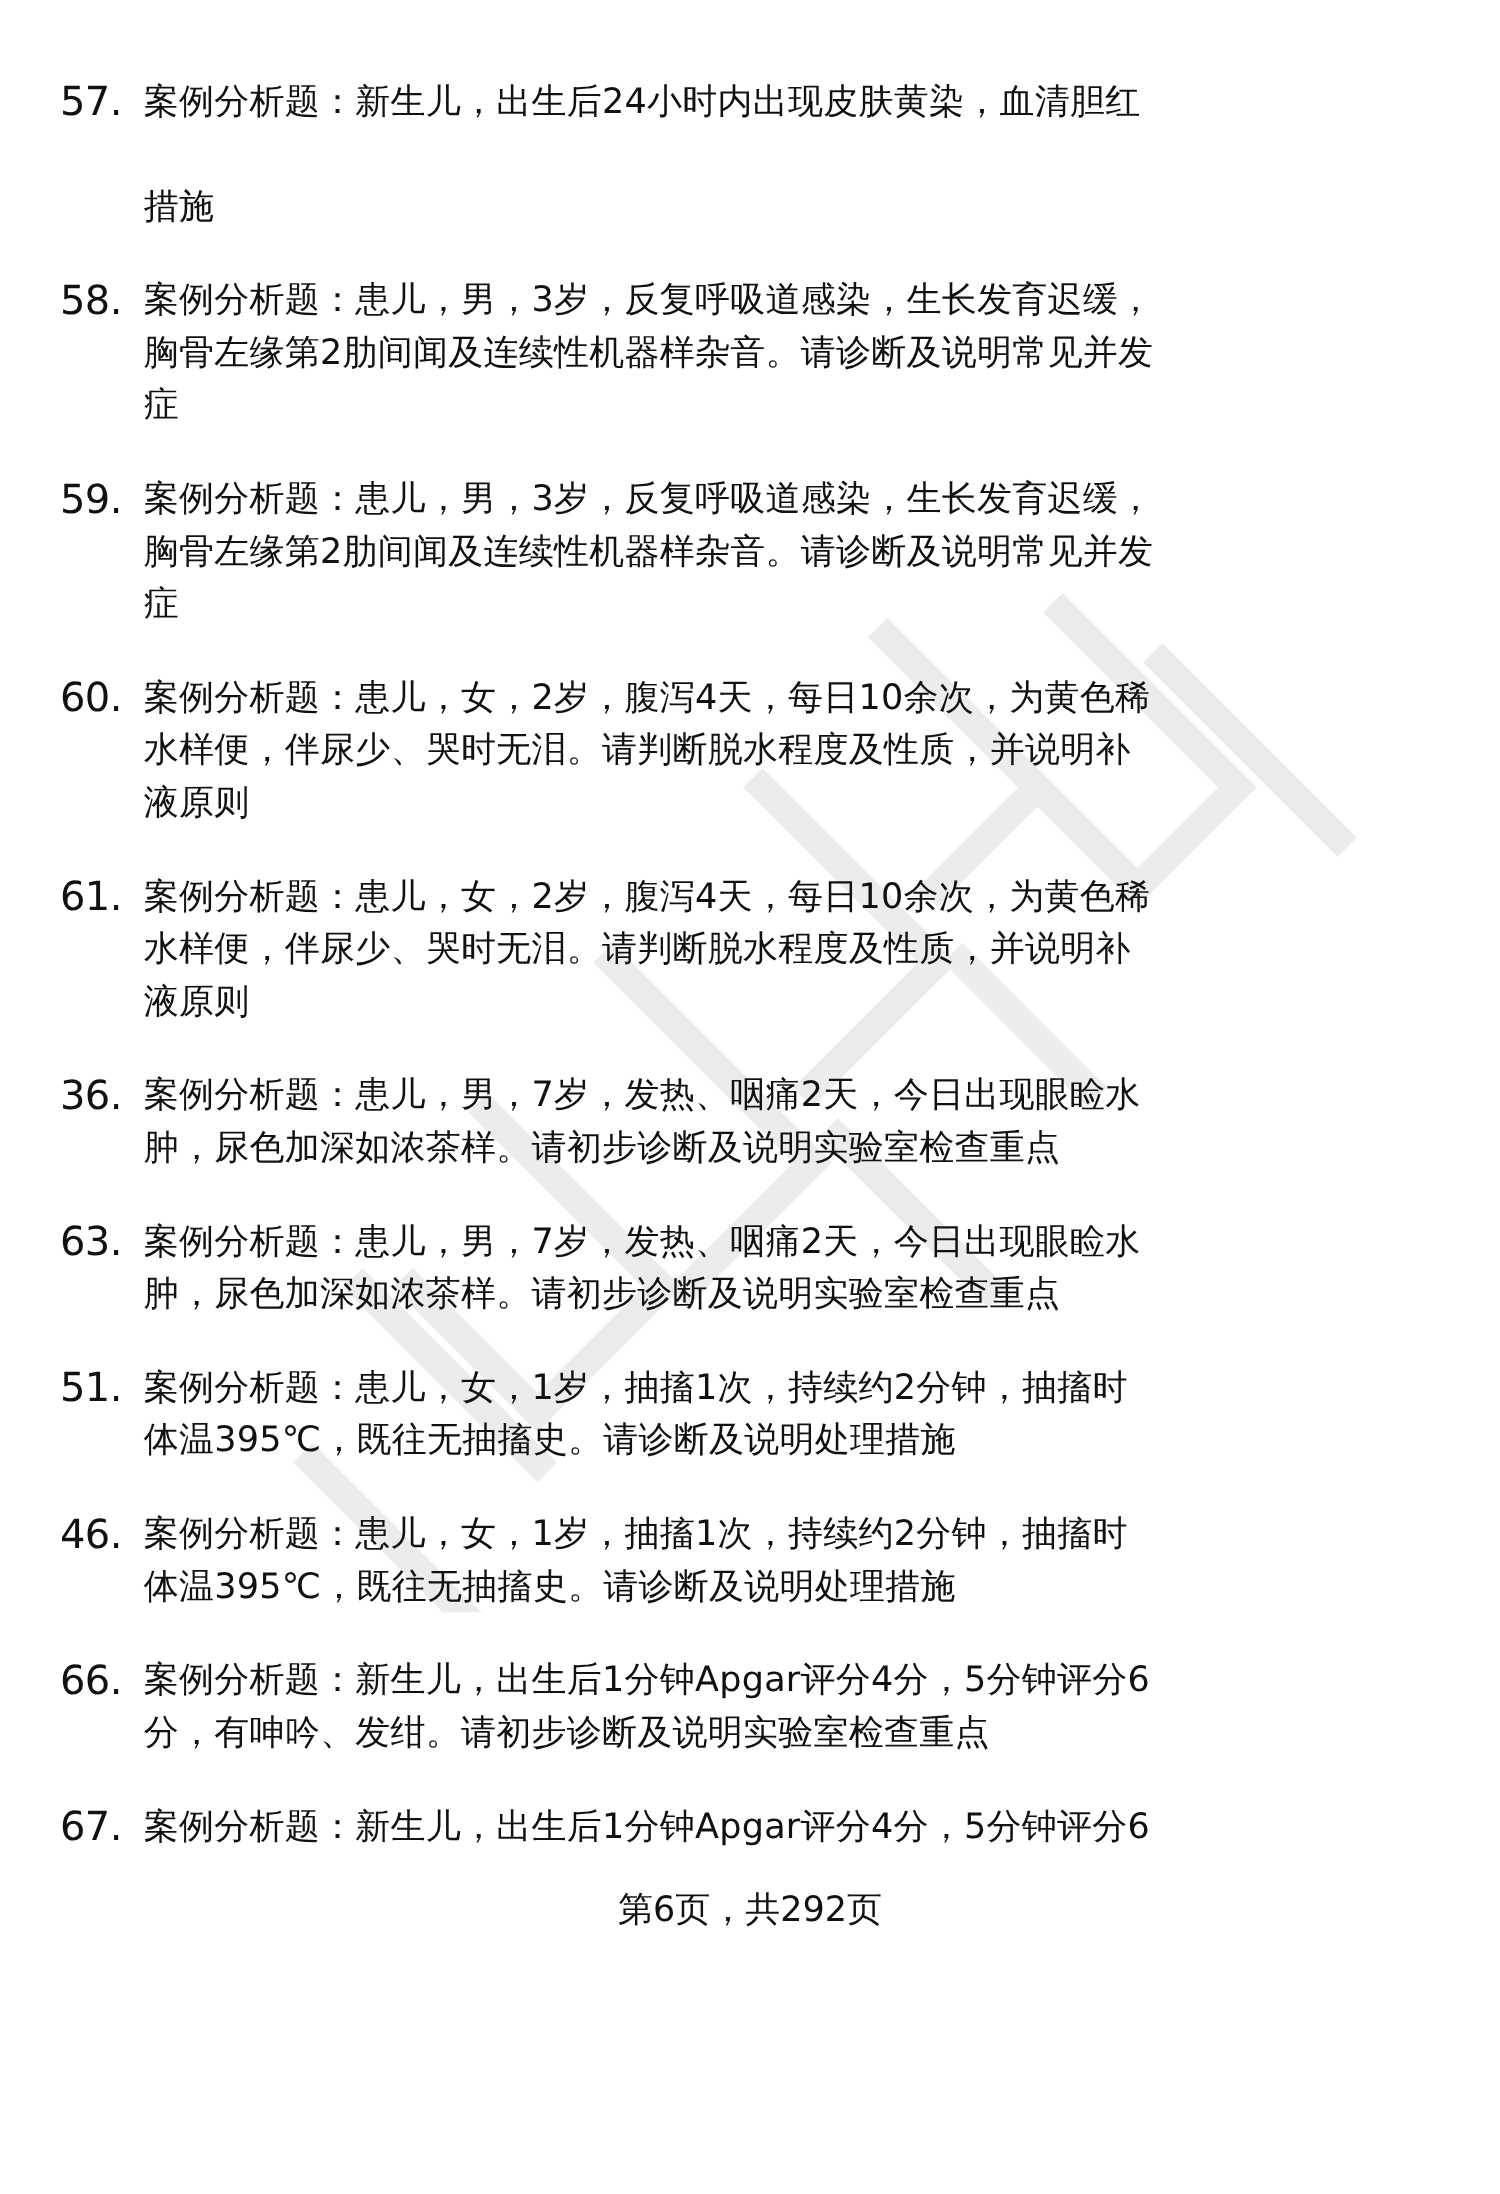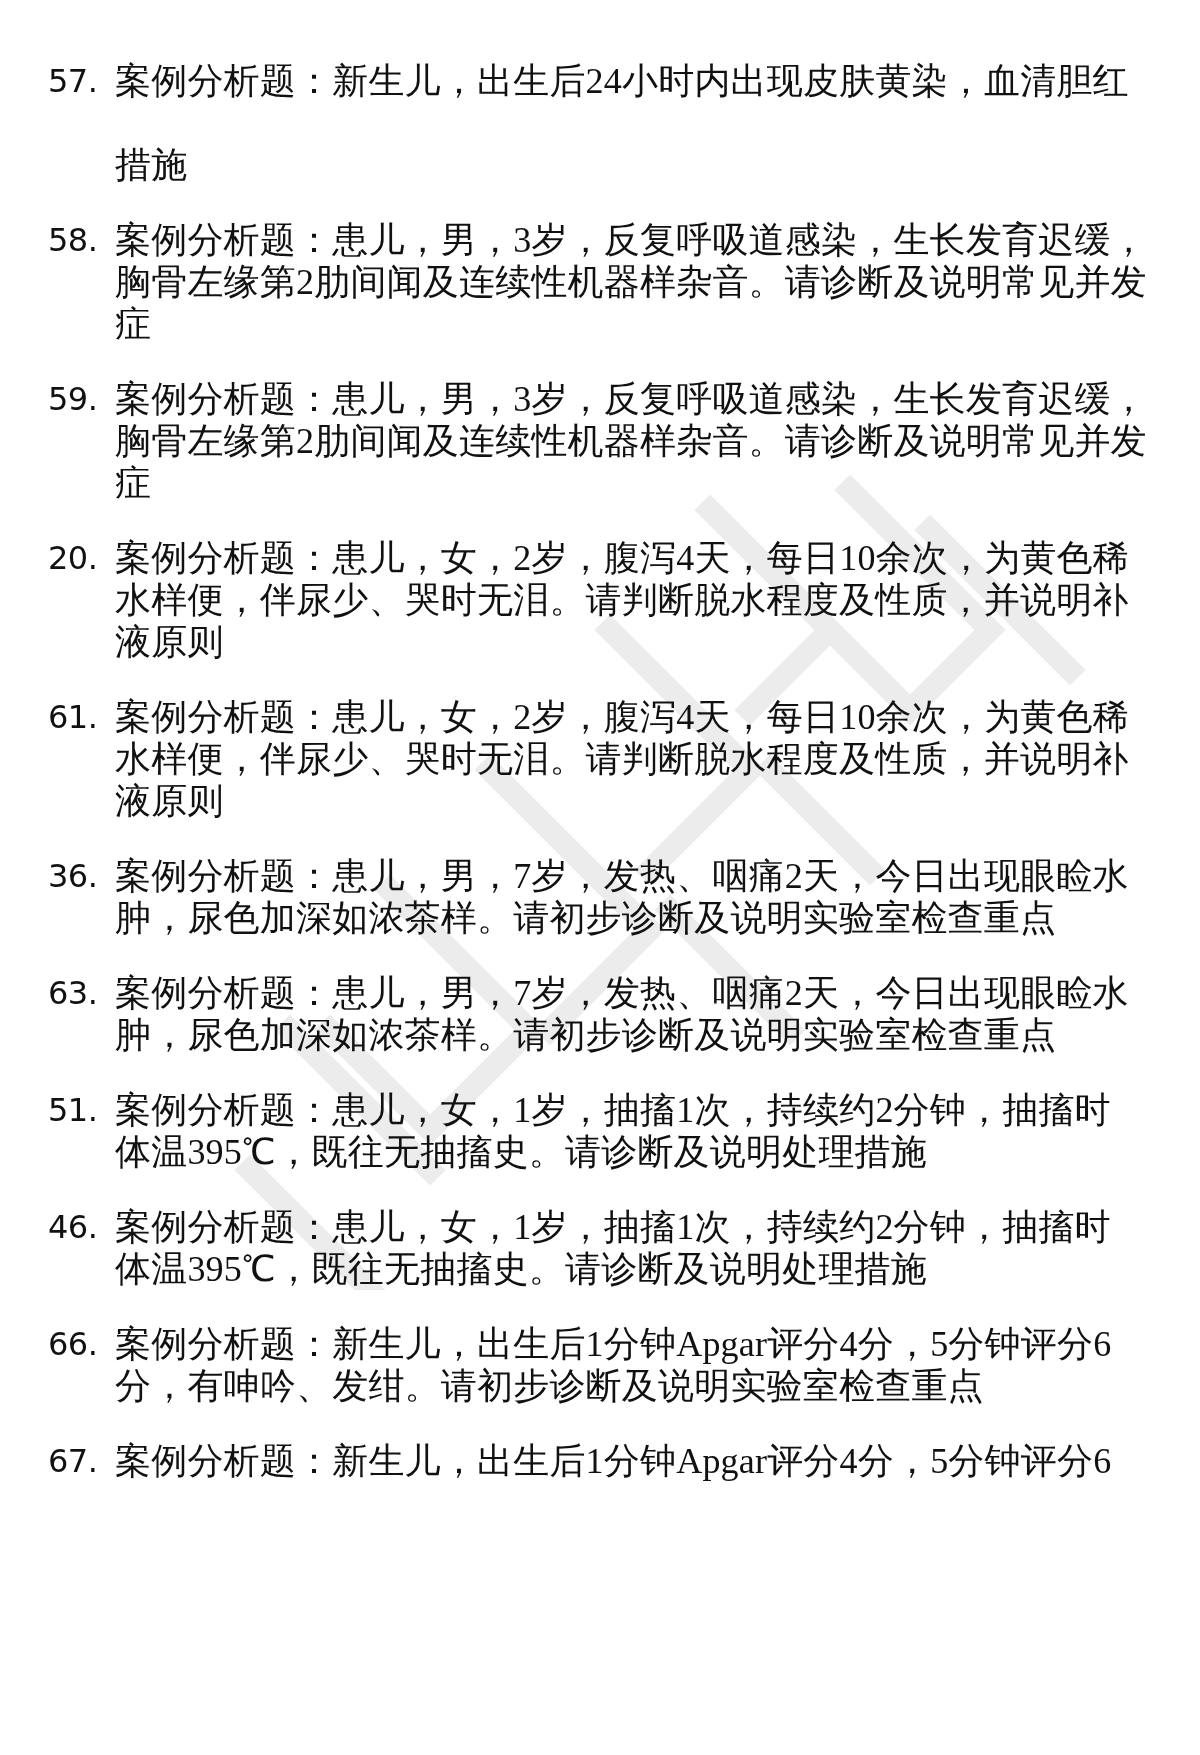--- a/index.html
+++ b/index.html
@@ -48,26 +48,25 @@
     }
     .num {
       width: 67px;
       flex: 0 0 67px;
       font-size: 32px;
       line-height: 42px;
       letter-spacing: -0.5px;
     }
     .text {
       flex: 1 1 auto;
-      font-size: 36px;
+      font-size: 28px;
       line-height: 42px;
       letter-spacing: 0.2px;
       word-break: break-all;
       width: 1000px;
-      font-family: Liberation Serif, serif;
     }
     .footer {
       position: absolute;
       left: 0;
       width: 1200px;
       top: 1510px;
       text-align: center;
       font-size: 28px;
       line-height: 36px;
       color: #111111;
@@ -111,21 +110,21 @@
     </li>
     <li class="item">
       <span class="num">59.</span>
       <span class="text">
         <span>案例分析题：患儿，男，3岁，反复呼吸道感染，生长发育迟缓，</span><br>
         <span>胸骨左缘第2肋间闻及连续性机器样杂音。请诊断及说明常见并发</span><br>
         <span>症</span>
       </span>
     </li>
     <li class="item">
-      <span class="num">20.</span>
+      <span class="num">60.</span>
       <span class="text">
         <span>案例分析题：患儿，女，2岁，腹泻4天，每日10余次，为黄色稀</span><br>
         <span>水样便，伴尿少、哭时无泪。请判断脱水程度及性质，并说明补</span><br>
         <span>液原则</span>
       </span>
     </li>
     <li class="item">
       <span class="num">61.</span>
       <span class="text">
         <span>案例分析题：患儿，女，2岁，腹泻4天，每日10余次，为黄色稀</span><br>
@@ -169,13 +168,14 @@
       </span>
     </li>
     <li class="item">
       <span class="num">67.</span>
       <span class="text">
         <span>案例分析题：新生儿，出生后1分钟Apgar评分4分，5分钟评分6</span>
       </span>
     </li>
   </ol>
 
+  <div class="footer">第6页，共292页</div>
 </div>
 
 </body></html>

